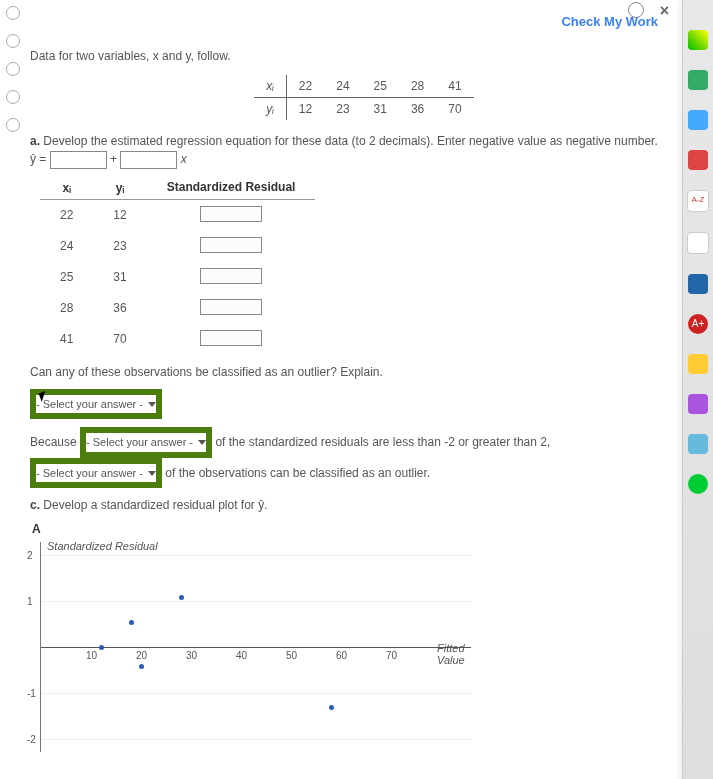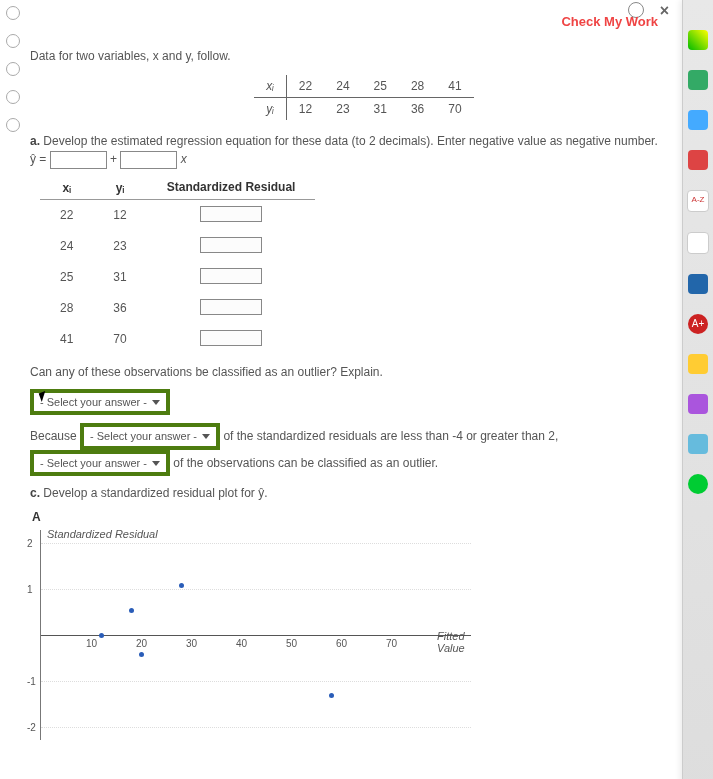--- a/index.html
+++ b/index.html
@@ -15,21 +15,21 @@
     position: relative;
     overflow: hidden;
     background: #fff;
   }
   .main {
     padding: 8px 15px 10px 30px;
     position: relative;
   }
   .checkmywork {
     text-align: right;
-    color: #ef4444;
+    color: #3b82f6;
     font-weight: bold;
     font-size: 13px;
     padding: 6px 40px 10px 0;
   }
   .left-dots {
     position: absolute;
     left: 6px;
     top: 6px;
     display: flex;
     flex-direction: column;
@@ -70,22 +70,22 @@
     font-weight: bold;
     color: #333;
     border-bottom: 1px solid #999;
   }
   .resid-table td {
     padding: 6px 20px;
     text-align: center;
   }
   .resid-table .inp { display: inline-block; width: 60px; height: 14px; border: 1px solid #888; background: #fcfcfc; }
   .selectbox {
-    border: 4px solid #4d7c0f;
-    padding: 1px 6px;
+    border: 6px solid #4d7c0f;
+    padding: 1px 0;
     font-size: 11px;
     background: #fff;
     display: inline-flex;
     align-items: center;
     gap: 2px;
   }
   .selectbox::after {
     content: "";
     display: inline-block;
     border-left: 4px solid transparent;
@@ -234,21 +234,21 @@
 
     <div class="cursor"></div>
 
     <div class="section">Can any of these observations be classified as an outlier? Explain.</div>
     <div class="section">
       <span class="selectbox">- Select your answer -</span>
     </div>
     <div class="section">
       <span>Because</span>
       <span class="selectbox">- Select your answer -</span>
-      <span>of the standardized residuals are less than -4 or greater than 2,</span><br>
+      <span>of the standardized residuals are less than -2 or greater than 2,</span><br>
       <span class="selectbox">- Select your answer -</span>
       <span>of the observations can be classified as an outlier.</span>
     </div>
 
     <div class="section">
       <b>c.</b> <span>Develop a standardized residual plot for ŷ.</span>
     </div>
     <div style="font-weight:bold;color:#333;margin-left:2px;">A</div>
 
     <div class="chart">

